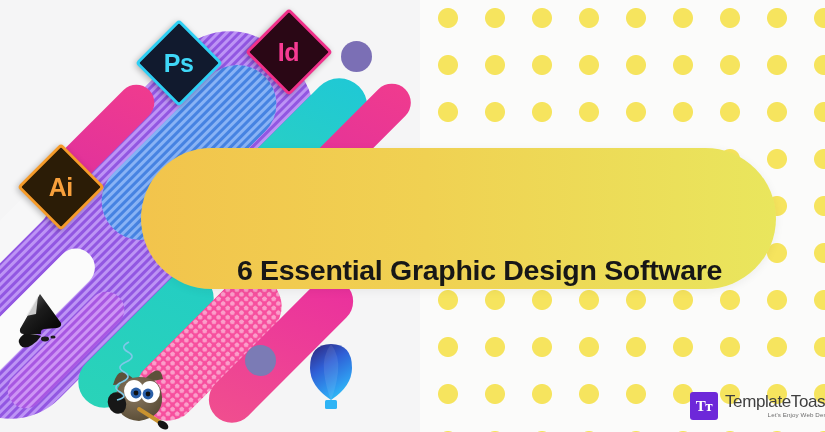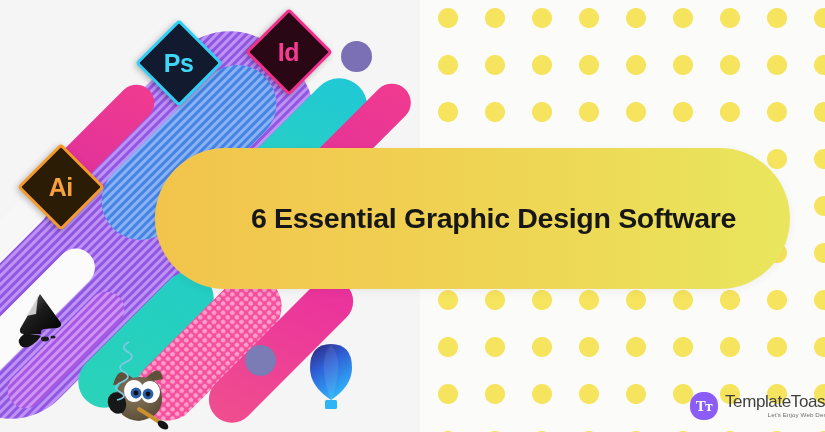--- a/index.html
+++ b/index.html
@@ -89,28 +89,28 @@
   #icon-ai { background: #2b1c06; border: 3px solid #f59b2a; }
   #icon-ai .glyph { color: #f8a03c; }
   #icon-ps { background: #111a2e; border: 3px solid #2fd0f5; }
   #icon-ps .glyph { color: #3fd7f7; }
   #icon-id { background: #2a0715; border: 3px solid #f0308a; }
   #icon-id .glyph { color: #f73b93; }
 
   
   .title-pill {
     position: absolute;
-    left: 155px;
+    left: 141px;
     top: 148px;
     width: 635px;
     height: 141px;
     border-radius: 999px;
     background: linear-gradient(to right, #f2c44c 0%, #f0d152 45%, #e9e65d 100%);
     display: flex;
-    align-items: center;
+    align-items: flex-end;
     justify-content: center;
     box-shadow: 0 2px 10px rgba(0,0,0,0.06);
   }
   .title-text {
     text-align: center;
     color: #171717;
     font-family: "Liberation Sans", sans-serif;
     font-weight: 700;
     font-size: 28.5px;
     line-height: 1.34;
@@ -128,22 +128,22 @@
     position: absolute;
     left: 690px;
     top: 392px;
     display: flex;
     align-items: center;
     gap: 7px;
   }
   .brand-mark {
     width: 28px;
     height: 28px;
-    border-radius: 13px;
-    background: #8b5cf6;
+    border-radius: 3px;
+    background: #6d28d9;
     display: flex;
     align-items: center;
     justify-content: center;
     color: #ffffff;
     font-family: "Liberation Serif", serif;
     font-weight: 700;
     font-size: 15px;
     letter-spacing: -0.5px;
   }
   .brand-text { display: flex; flex-direction: column; line-height: 1; }

